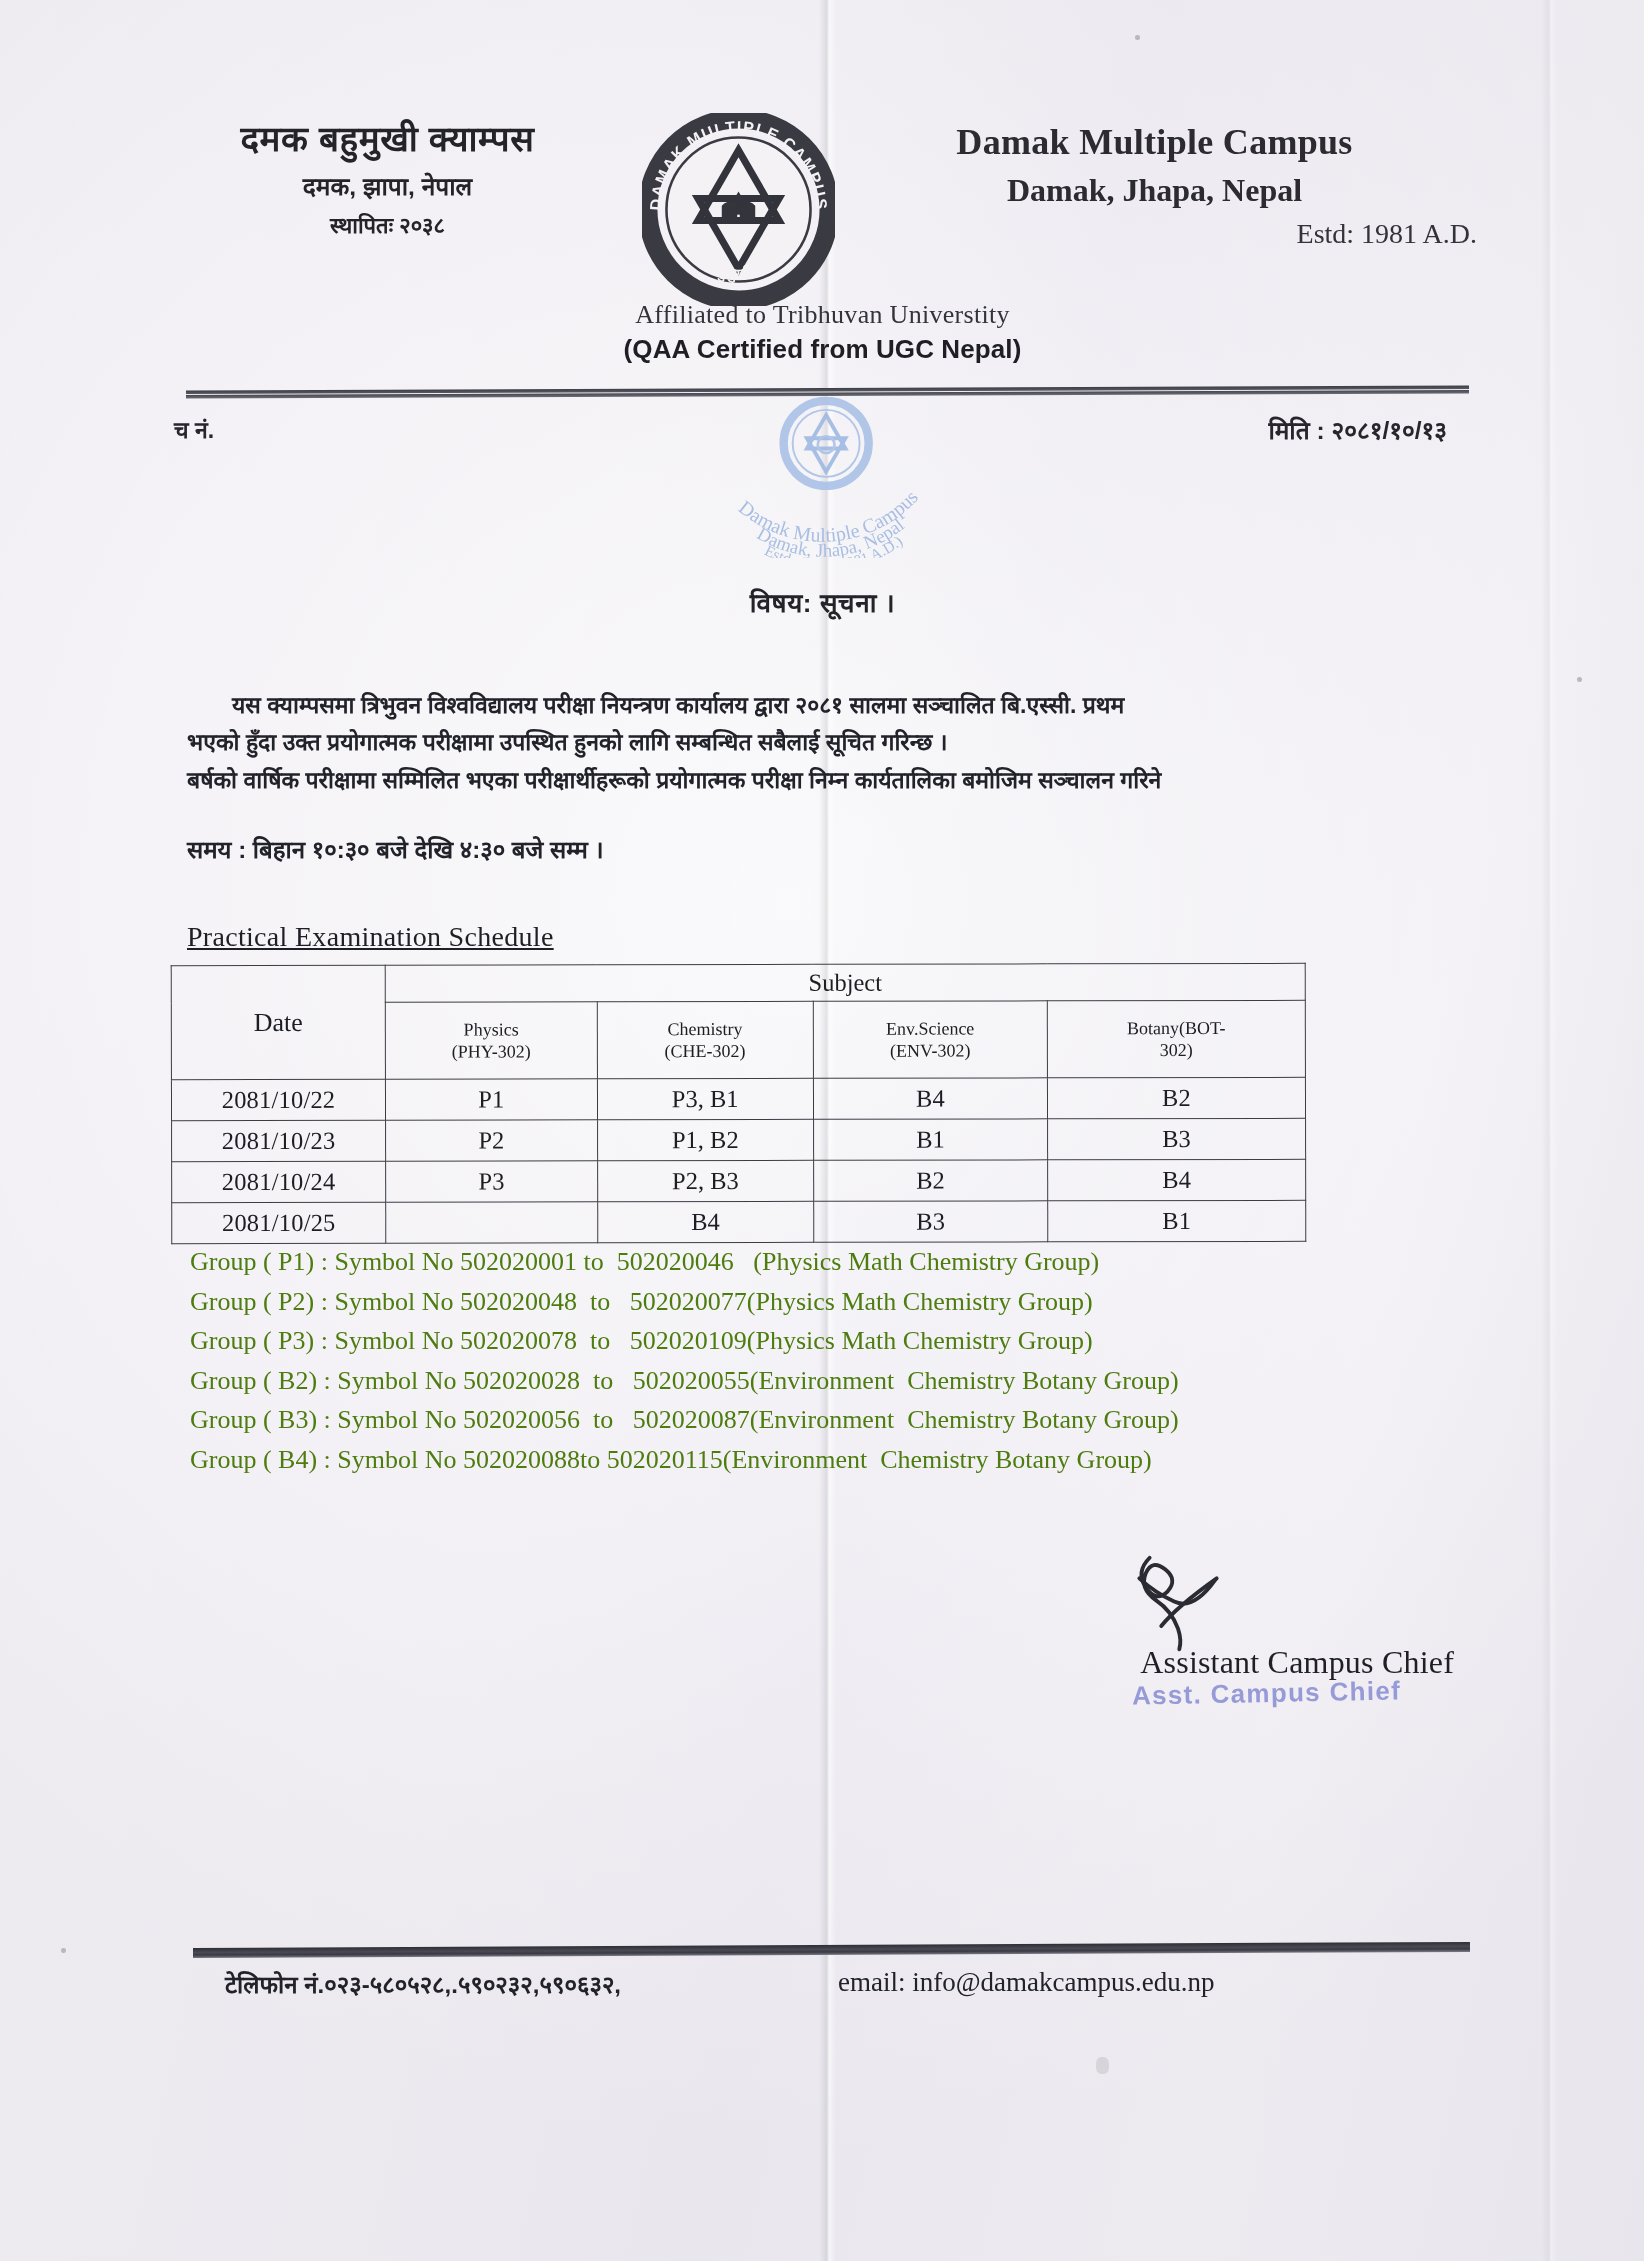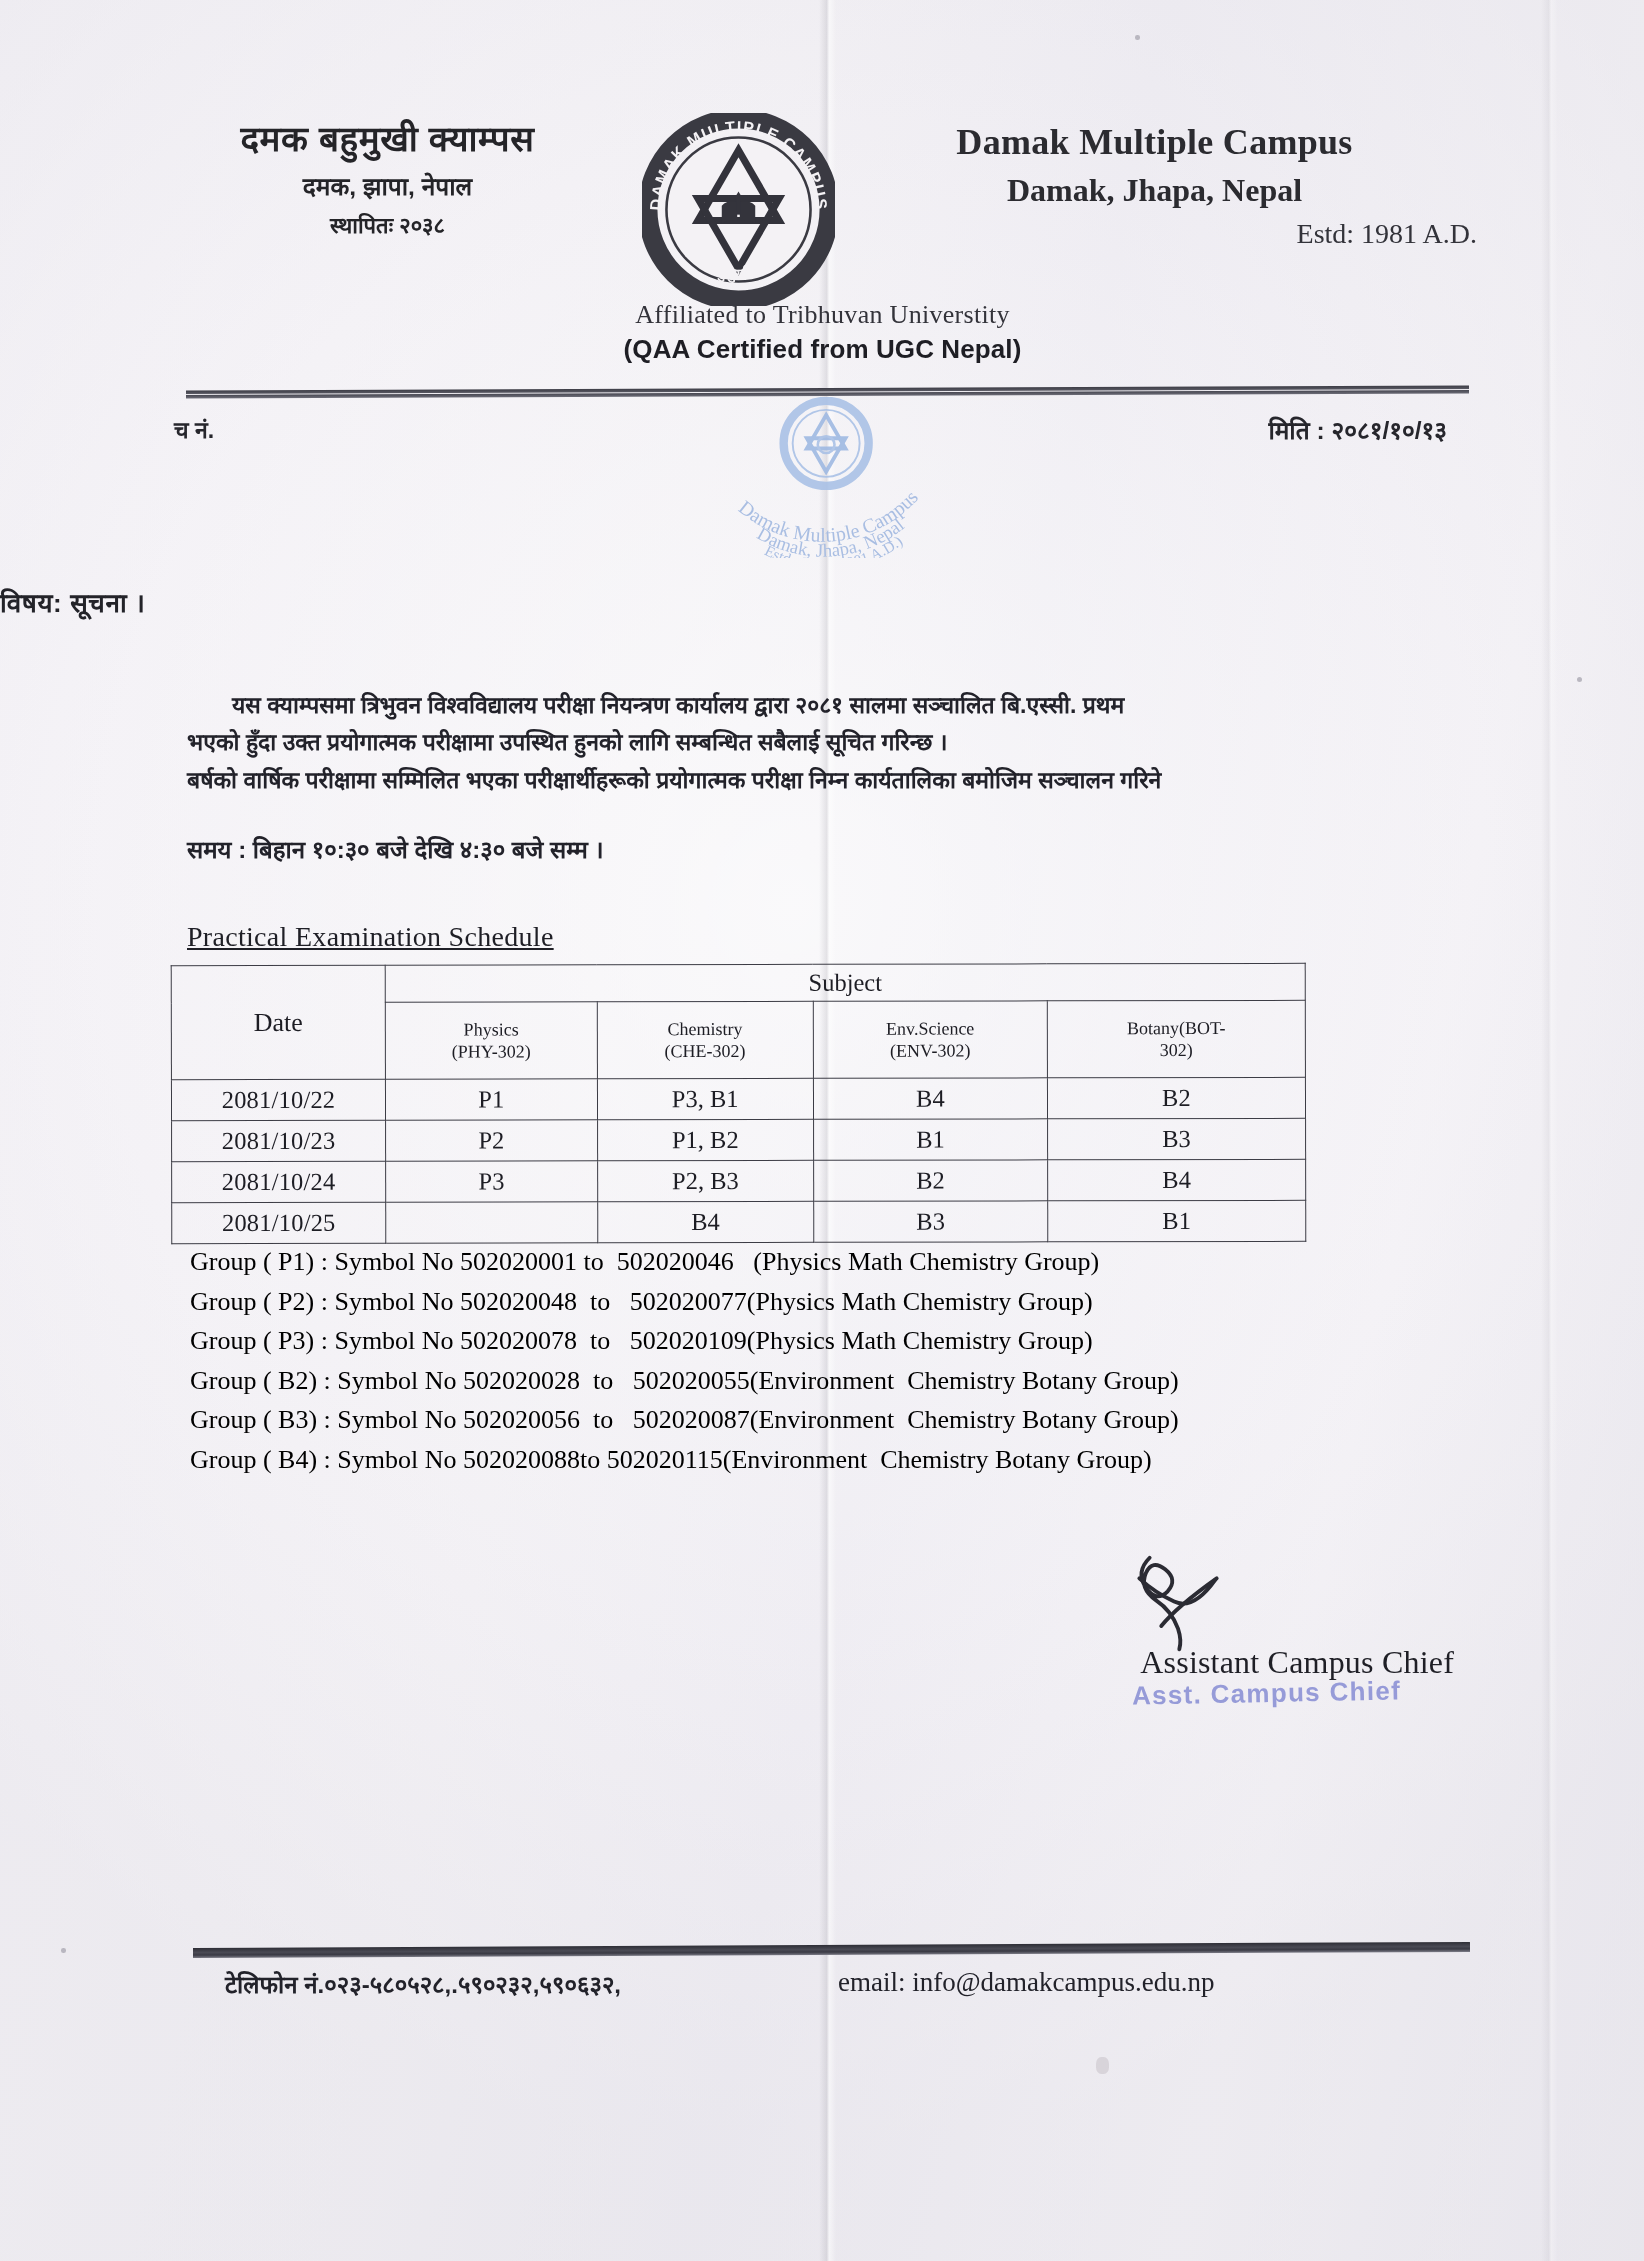--- a/index.html
+++ b/index.html
@@ -183,20 +183,21 @@
     pointer-events: none;
     opacity: 0.88;
   }
 
   
   .subject {
     position: absolute;
     left: 0;
     right: 0;
     top: 584px;
+    text-align: center;
     font-family: "Liberation Sans", sans-serif;
     font-size: 26px;
     font-weight: 700;
     color: #232329;
     letter-spacing: 0.6px;
   }
 
   
   .body-np {
     position: absolute;
@@ -274,21 +275,21 @@
   }
 
   
   .groups {
     position: absolute;
     left: 190px;
     top: 1242px;
     width: 1264px;
     font-size: 26px;
     line-height: 1.52;
-    color: #000000;
+    color: #4d7c0f;
   }
   .groups div { white-space: pre; }
 
   
   .sig-wrap {
     position: absolute;
     left: 1067px;
     top: 1541px;
     width: 413px;
     height: 187px;

